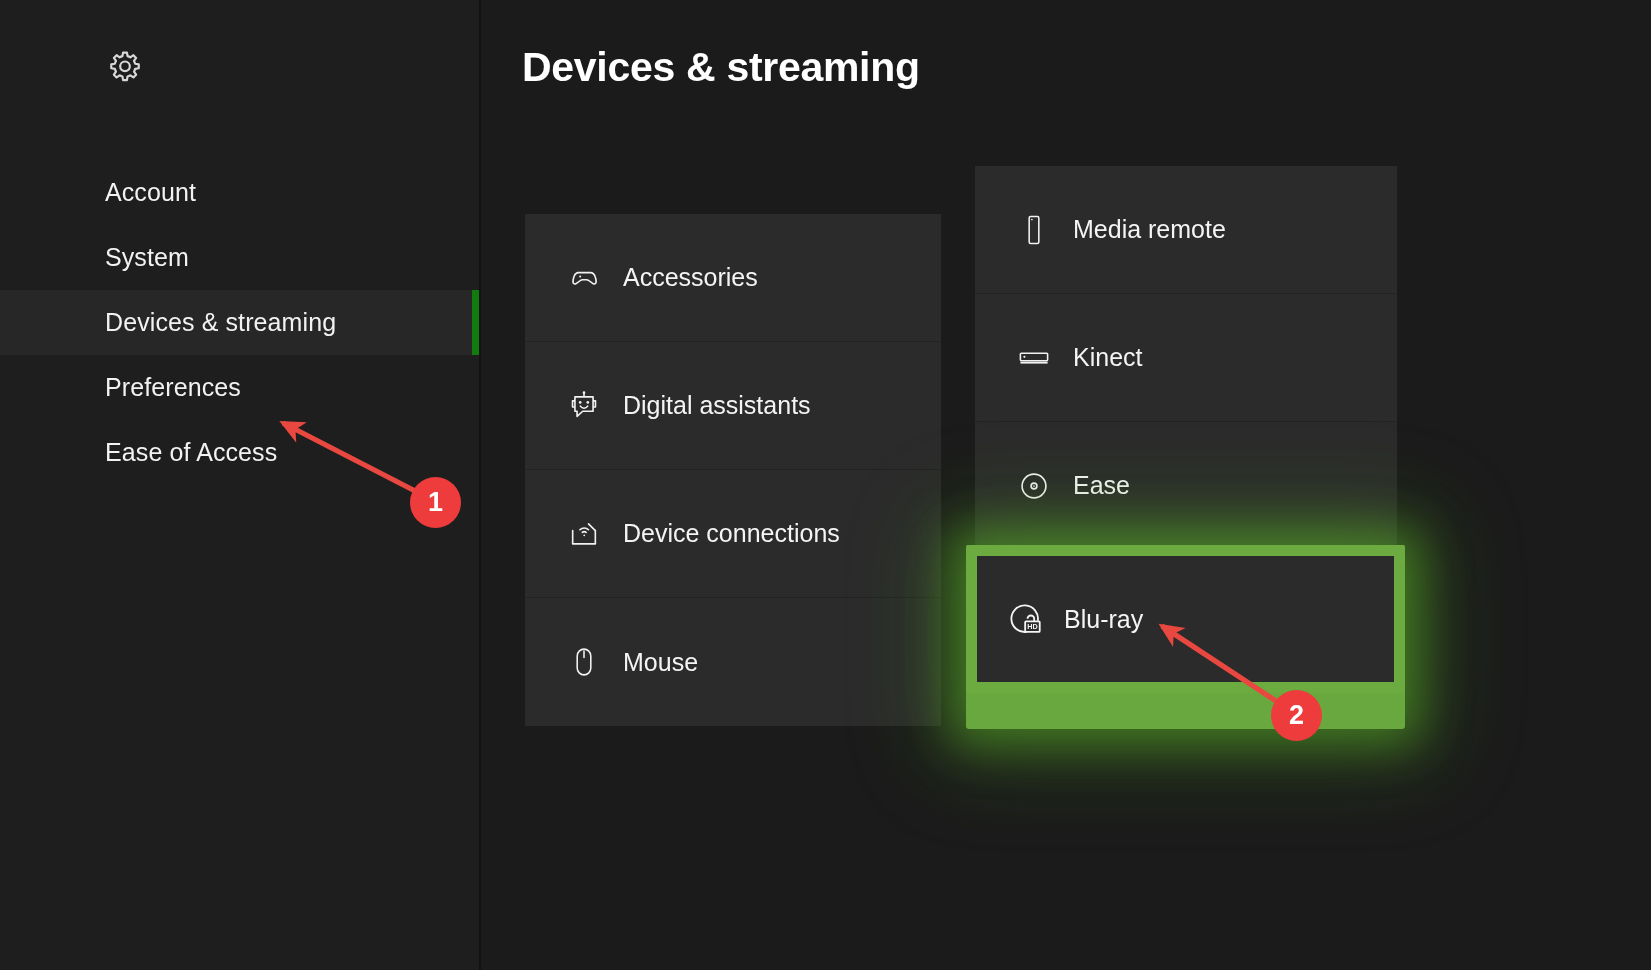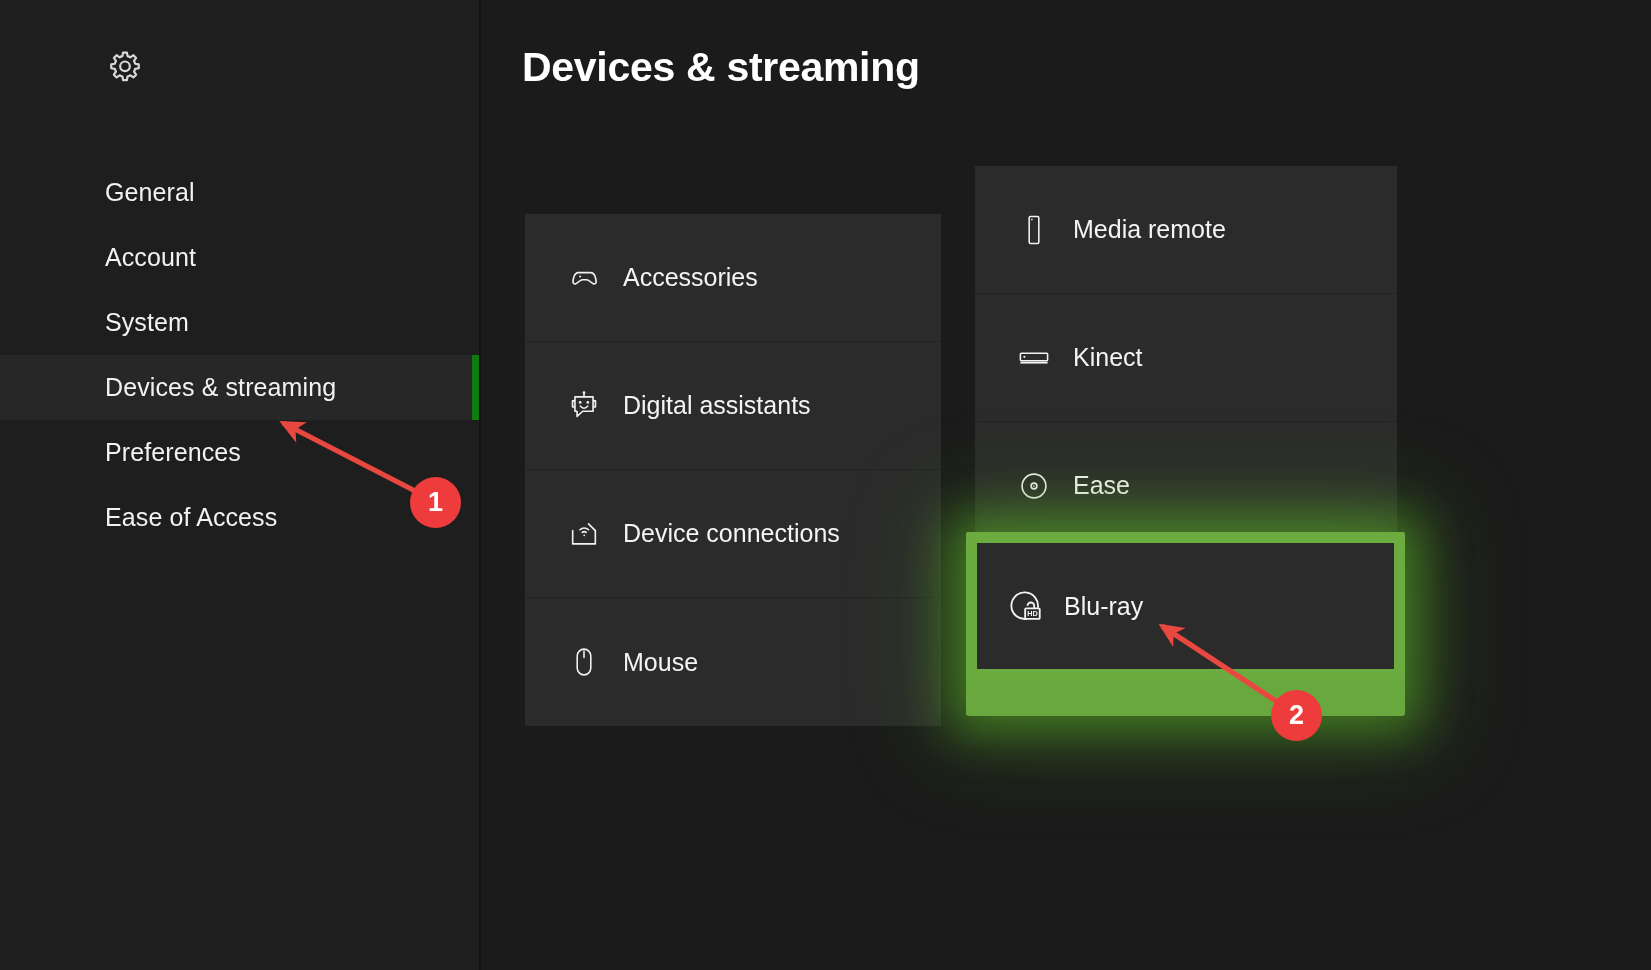--- a/index.html
+++ b/index.html
@@ -92,21 +92,21 @@
     margin-left:13px;
     color:#f4f4f4;
     font-size:25px;
     font-weight:400;
     white-space:nowrap;
   }
 
   
   #tile-bluray-wrap {
     position:absolute;
-    left:485px; top:532px;
+    left:485px; top:545px;
     width:439px; height:184px;padding-left:8px;
   }
   #tile-bluray-glow {
     position:absolute; left:0; top:0; right:0; bottom:0;
     border-radius:3px;
     box-shadow:0 0 46px 16px rgba(92,180,40,0.52),
                0 0 90px 30px rgba(80,170,35,0.26);
     background:#69a83f;
   }
   #tile-bluray-frame {
@@ -152,24 +152,20 @@
 
     <div id="gear-icon-wrap">
       <svg viewBox="0 0 24 24" fill="none" stroke="#d8d8d8" stroke-width="1.25" stroke-linecap="round" stroke-linejoin="round">
         <path d="M13.1 2.6h-2.2l-.35 2.05a7.3 7.3 0 0 0-1.62.67L7.2 4.1 5.64 5.66l1.22 1.73a7.3 7.3 0 0 0-.67 1.62L4.14 9.36v2.2l2.05.35c.16.57.39 1.11.67 1.62L5.64 15.26 7.2 16.82l1.73-1.22c.51.28 1.05.51 1.62.67l.35 2.05h2.2l.35-2.05c.57-.16 1.11-.39 1.62-.67l1.73 1.22 1.56-1.56-1.22-1.73c.28-.51.51-1.05.67-1.62l2.05-.35v-2.2l-2.05-.35a7.3 7.3 0 0 0-.67-1.62l1.22-1.73-1.56-1.56-1.73 1.22a7.3 7.3 0 0 0-1.62-.67L13.1 2.6z"></path>
         <circle cx="12" cy="10.46" r="2.75"></circle>
       </svg>
     </div>
 
     <nav id="nav">
       <div class="nav-item">
-        <span>General</span>
-
-      </div>
-      <div class="nav-item">
         <span>Account</span>
 
       </div>
       <div class="nav-item">
         <span>System</span>
 
       </div>
       <div class="nav-item selected">
         <span>Devices &amp; streaming</span>
         <span class="nav-accent"></span>

